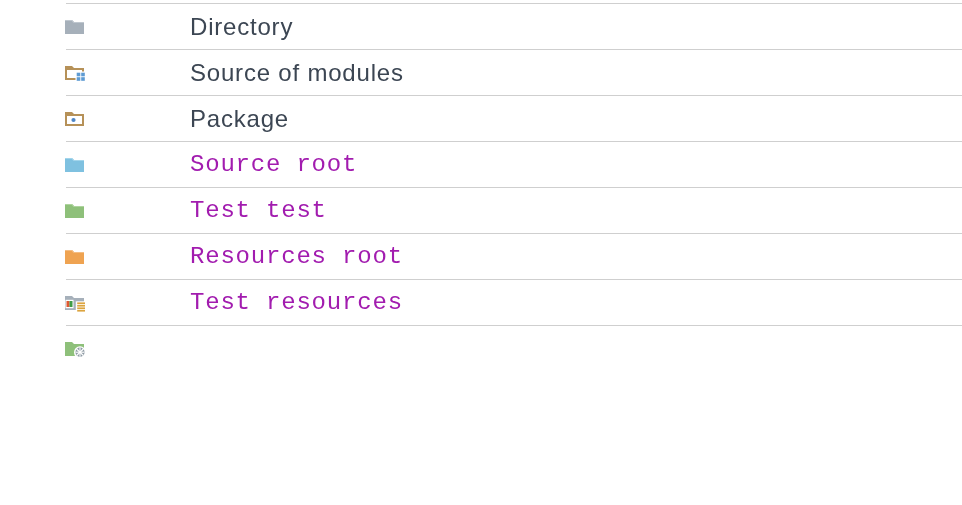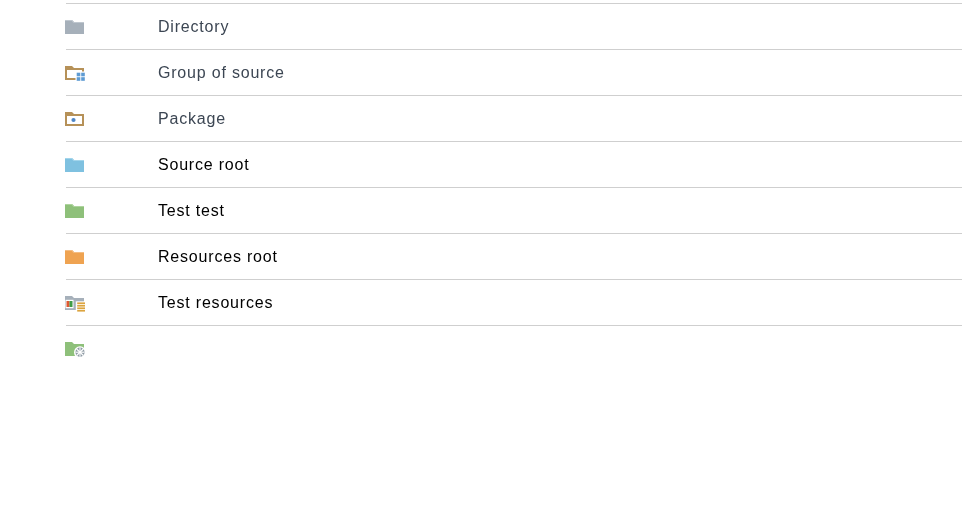--- a/index.html
+++ b/index.html
@@ -22,29 +22,29 @@
   .icon {
     width: 21px;
     height: 18px;
     flex: 0 0 21px;
     margin-left: -1px;
     display: inline-flex;
     align-items: center;
   }
   .icon svg { display: block; }
   .label {
-    margin-left: 72px;
-    font-size: 16px;
+    margin-left: 104px;
+    font-size: 24px;
     font-weight: 300;
     letter-spacing: 0.8px;
     color: #3c4653;
     text-decoration: none;
     white-space: nowrap;
   }
-  a.label { color: #000000; cursor: pointer; }
+  a.label { color: #a21caf; cursor: pointer; font-family: Liberation Mono, monospace; }
 </style>
 </head>
 <body>
 
 <div class="icon-table">
 
   <div class="row">
     <span class="icon">
       <svg viewBox="0 0 21 18" width="21" height="18">
           <path d="M0 2h7l2 2h10v12H0z" fill="#a6b0ba"></path>
@@ -60,21 +60,21 @@
       <svg viewBox="0 0 21 18" width="21" height="18">
           <path d="M0 2h7l2 2h10v12H0z" fill="#b69158"></path>
           <rect x="2" y="6" width="15" height="8" fill="#ffffff"></rect>
           <rect x="10.5" y="7.5" width="10.5" height="10.5" fill="#ffffff"></rect>
           <rect x="11.7" y="8.7" width="3.6" height="3.6" fill="#5e9bd3"></rect>
           <rect x="16.2" y="8.7" width="3.6" height="3.6" fill="#5e9bd3"></rect>
           <rect x="11.7" y="13.2" width="3.6" height="3.6" fill="#5e9bd3"></rect>
           <rect x="16.2" y="13.2" width="3.6" height="3.6" fill="#5e9bd3"></rect>
         </svg>
     </span>
-    <span class="label">Group of source</span>
+    <span class="label">Source of modules</span>
   </div>
 
   <div class="row">
     <span class="icon">
       <svg viewBox="0 0 21 18" width="21" height="18">
           <path d="M0 2h7l2 2h10v12H0z" fill="#b69158"></path>
           <rect x="2" y="6" width="15" height="8" fill="#ffffff"></rect>
           <circle cx="8.5" cy="10" r="2.1" fill="#4e86c6"></circle>
         </svg>
     </span>

